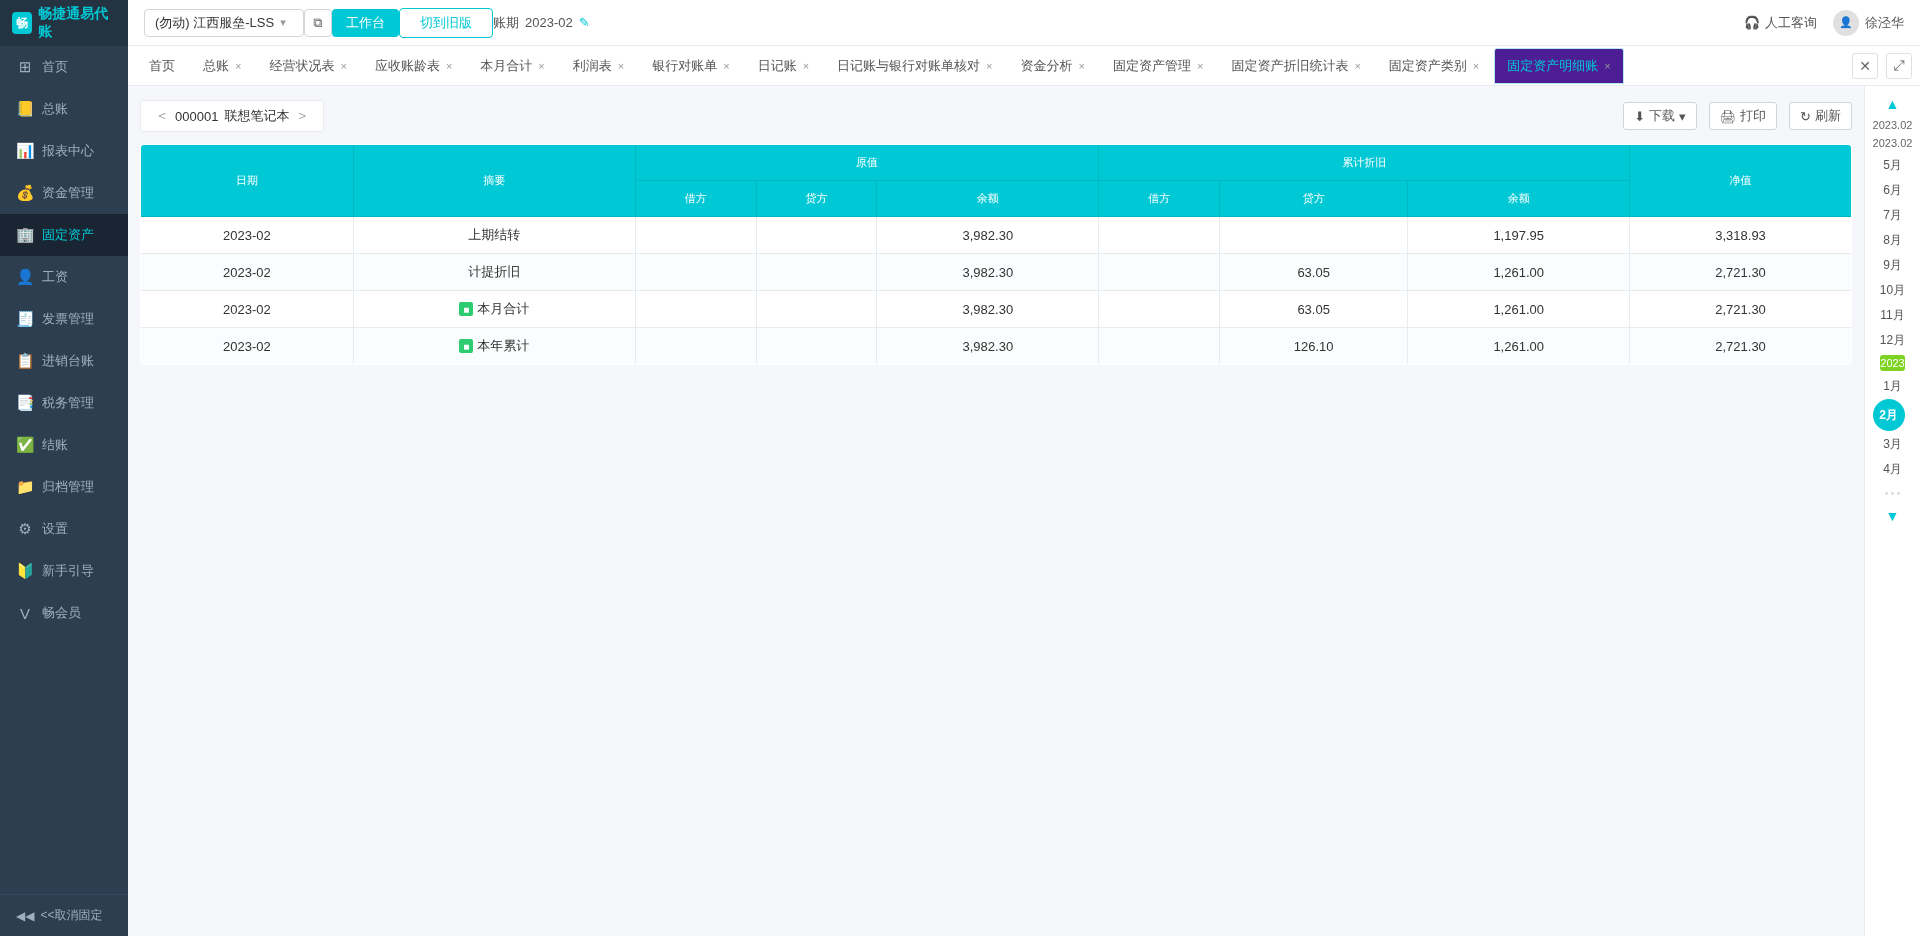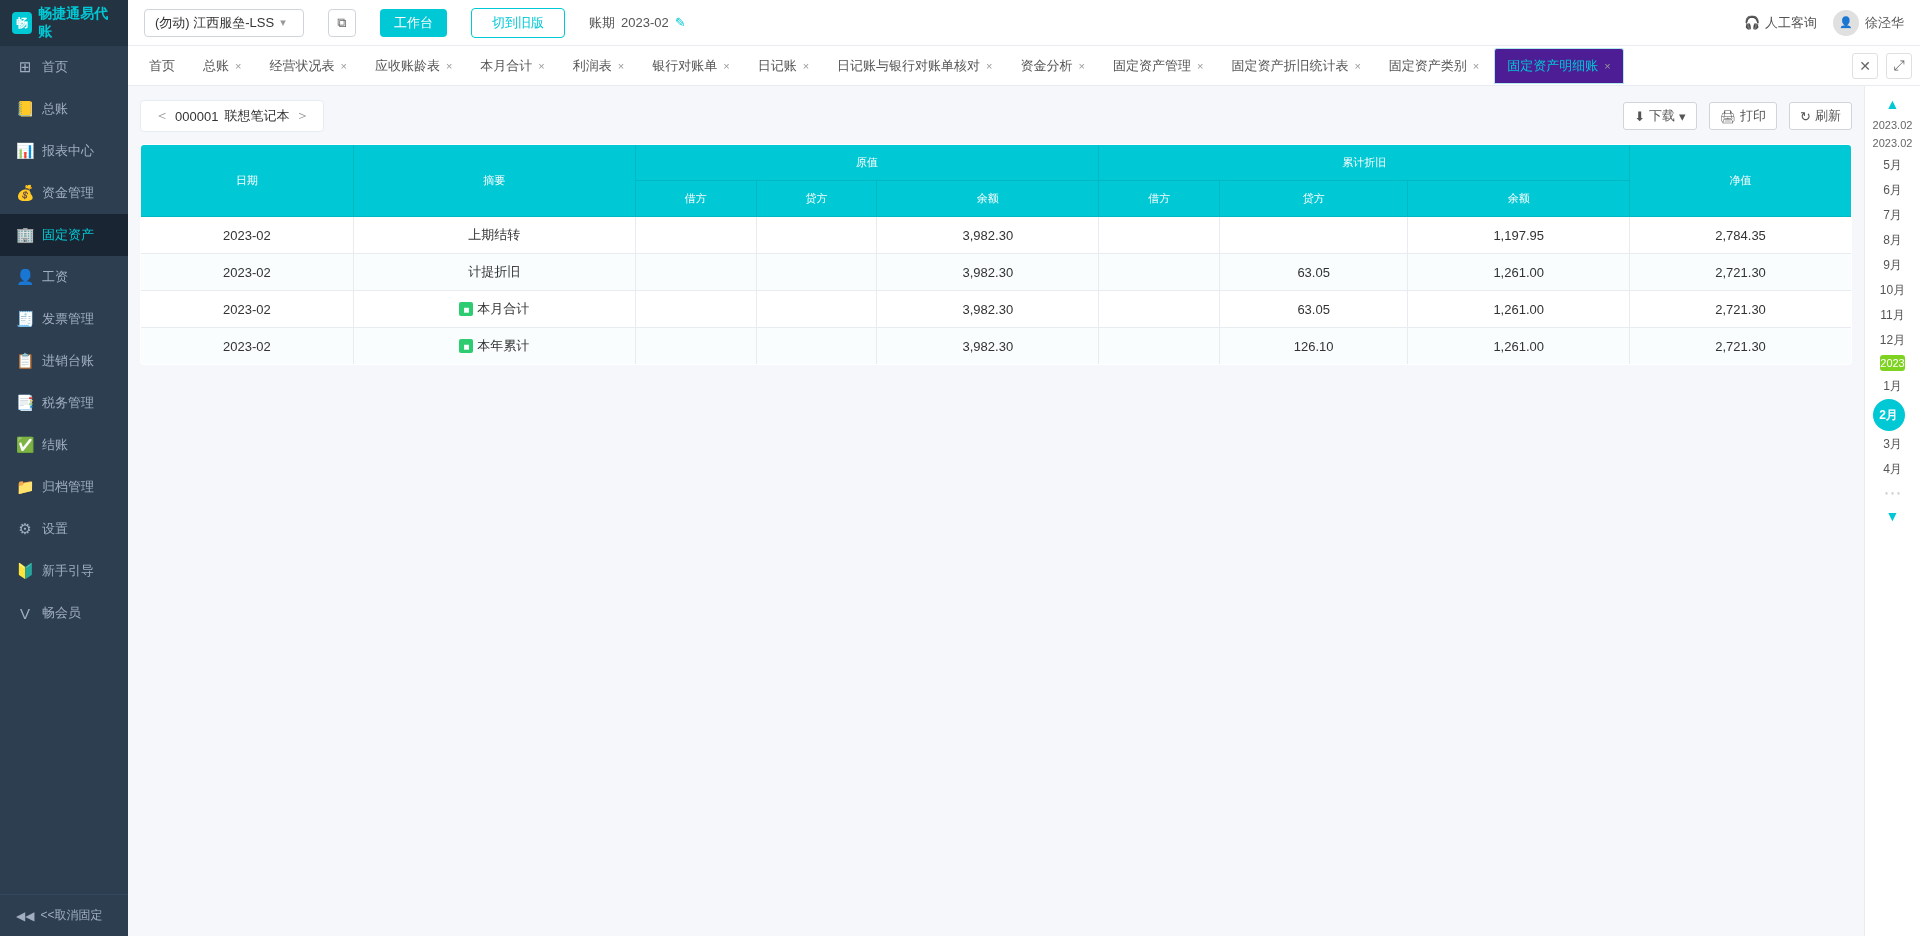--- a/index.html
+++ b/index.html
@@ -57,21 +57,21 @@
     
     .main { flex: 1; display: flex; flex-direction: column; overflow: hidden; }
 
     
     .topbar {
       height: 46px;
       background: #fff;
       display: flex;
       align-items: center;
       padding: 0 16px;
-      gap: 24px;
+      gap: 0;
       border-bottom: 1px solid #e8ecf0;
       flex-shrink: 0;
     }
     .company-selector {
       display: flex; align-items: center; gap: 6px;
       border: 1px solid #d0d5db; border-radius: 4px;
       padding: 4px 10px; cursor: pointer; font-size: 13px; color: #333;
       min-width: 160px;
     }
     .company-selector .arrow { color: #999; font-size: 11px; }
@@ -443,21 +443,21 @@
         <tbody id="table-body">
         <tr>
     <td>2023-02</td>
     <td>上期结转</td>
     <td></td>
     <td></td>
     <td>3,982.30</td>
     <td></td>
     <td></td>
     <td>1,197.95</td>
-    <td>2,784.35</td>
+    <td>3,318.93</td>
   </tr>
             <tr>
     <td>2023-02</td>
     <td>计提折旧</td>
     <td></td>
     <td></td>
     <td>3,982.30</td>
     <td></td>
     <td>63.05</td>
     <td>1,261.00</td>

